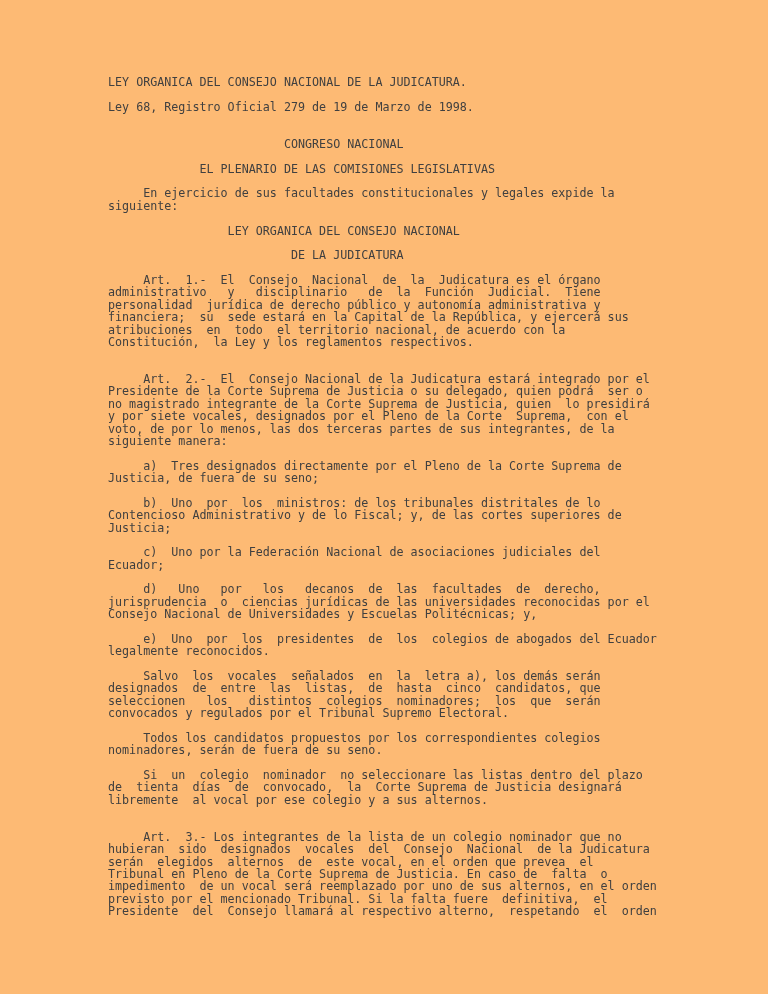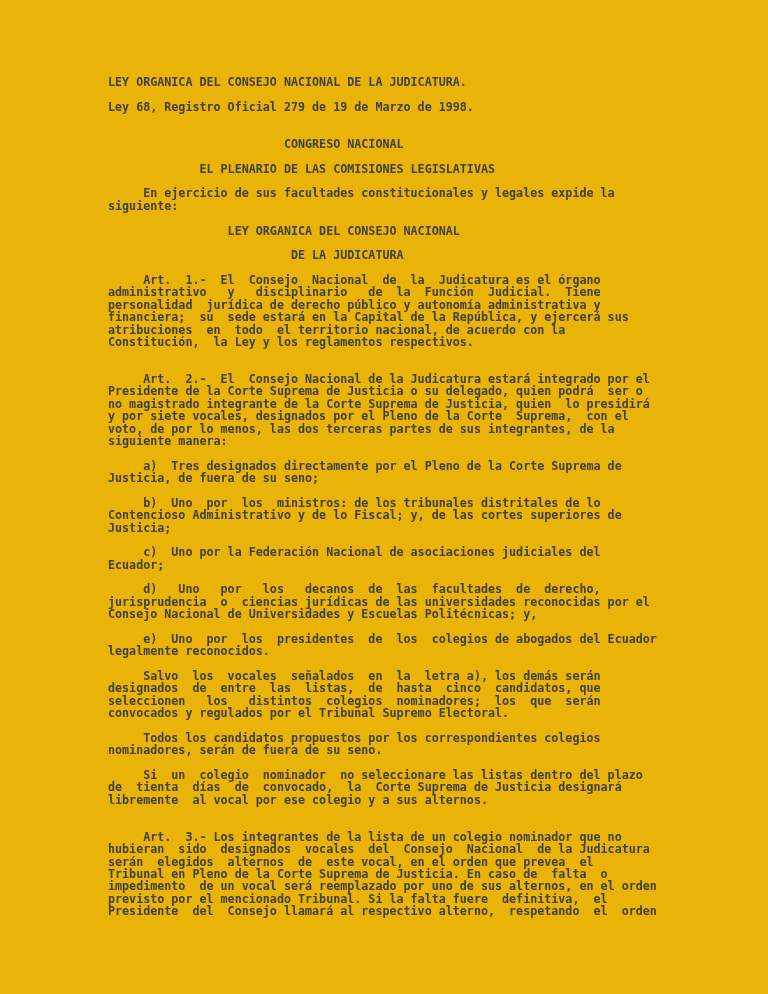--- a/index.html
+++ b/index.html
@@ -4,23 +4,22 @@
 <style>
   html, body {
     margin: 0;
     padding: 0;
     background: #ffffff;
   }
   .page {
     position: relative;
     width: 768px;
     height: 994px;
-    background: #eab308;
+    background: #fdba74;
     overflow: hidden;
-    font-weight: bold;
   }
   .doc {
     margin: 0;
     padding: 76px 0 0 108px;
     font-family: "DejaVu Sans Mono", "Liberation Mono", monospace;
     font-size: 11.7px;
     line-height: 12.37px;
     letter-spacing: 0;
     color: #404040;
     white-space: pre;

